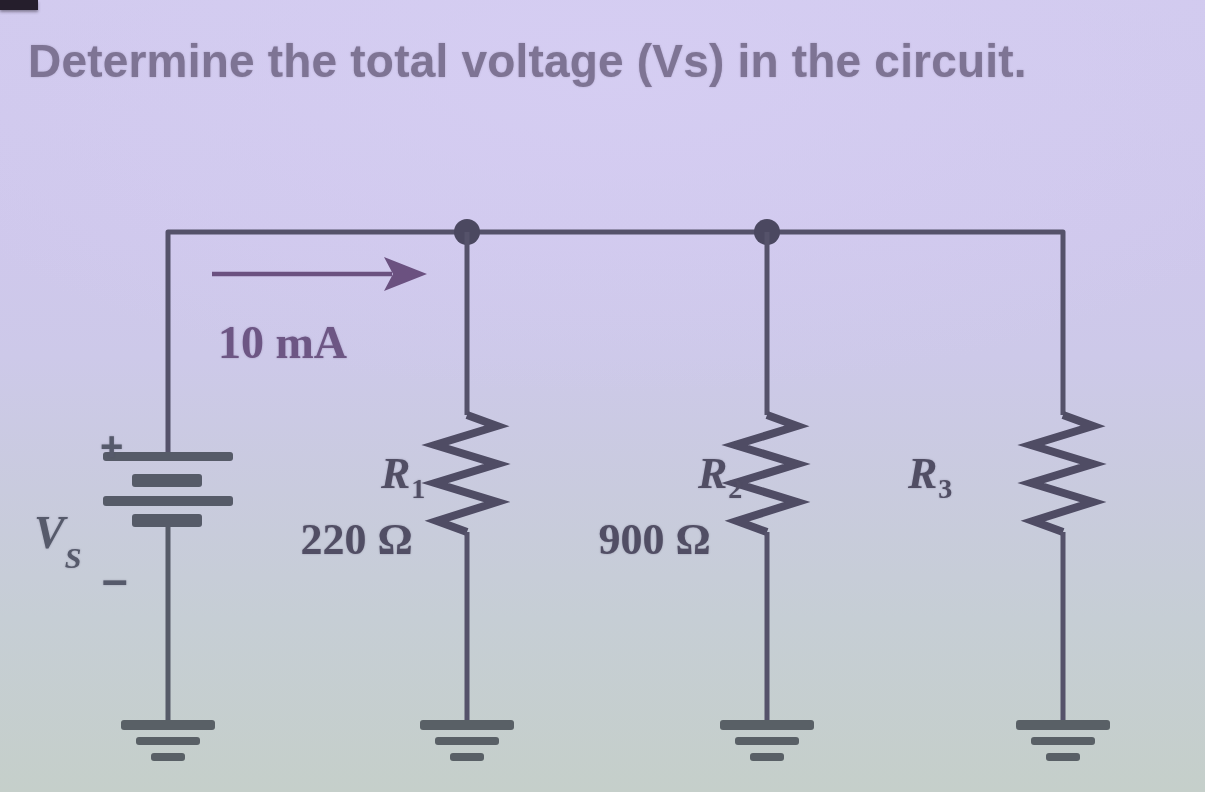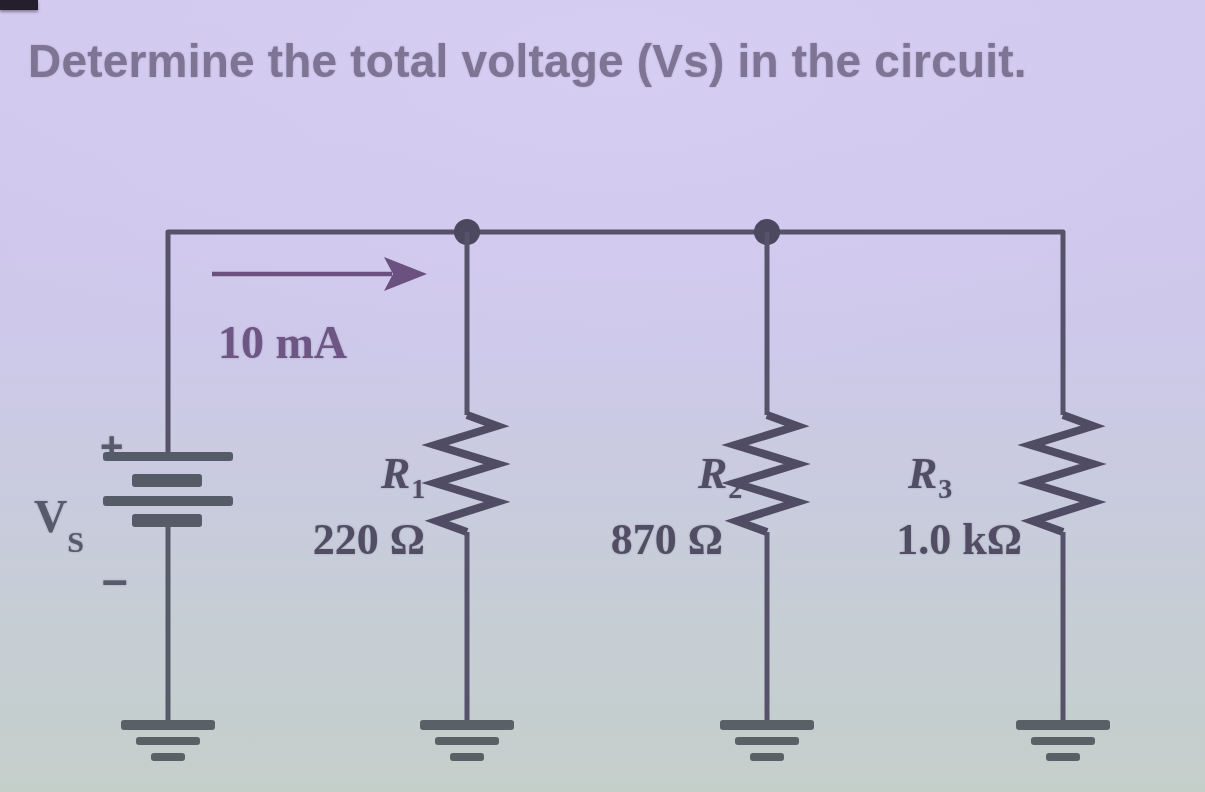--- a/index.html
+++ b/index.html
@@ -37,41 +37,41 @@
     white-space:nowrap;
     margin-top:28px;
   }
   .current-label{
     left:218px;top:292px;
     font-size:46px;
     color:#6d5684;
     text-shadow:0 0 2px rgba(109,86,132,.45);
   }
   .vs-label{
-    left:34px;top:466px;
-    font-size:46px;
+    left:34px;top:482px;
+    font-size:46px;font-style:italic;
     color:#565a6b;
     text-align:right;
   }
   .plus-sign{
     left:100px;top:398px;
     font-size:40px;color:#565a6b;
     font-family:"Liberation Sans", sans-serif;
   }
   .minus-sign{
     left:102px;top:528px;
     font-size:46px;color:#565a6b;
     font-family:"Liberation Sans", sans-serif;
   }
   .r-name{font-size:44px;font-style:italic;}
   .r-name sub{
     font-size:28px;font-style:normal;
     vertical-align:baseline;position:relative;top:10px;left:1px;
   }
-  .r-value{font-size:44px;text-align:right;}
+  .r-value{font-size:44px;text-align:center;}
   .r1-name{left:381px;top:424px;}
   .r2-name{left:698px;top:424px;}
   .r3-name{left:908px;top:424px;}
   .r1-value{left:288px;top:490px;width:137px;}
   .r2-value{left:586px;top:490px;width:137px;}
   .r3-value{left:872px;top:490px;width:150px;}
   svg.circuit{position:absolute;left:0;top:0;}
 </style>
 </head>
 <body>
@@ -146,18 +146,17 @@
 
   <div class="lbl vs-label"><span>V</span><sub style="font-size:30px;position:relative;top:10px;">S</sub></div>
 
   <div class="lbl plus-sign">+</div>
   <div class="lbl minus-sign">–</div>
 
   <div class="lbl r-name r1-name"><span>R</span><sub>1</sub></div>
   <div class="lbl r-value r1-value">220 Ω</div>
 
   <div class="lbl r-name r2-name"><span>R</span><sub>2</sub></div>
-  <div class="lbl r-value r2-value">870 Ω</div>
+  <div class="lbl r-value r2-value">900 Ω</div>
 
   <div class="lbl r-name r3-name"><span>R</span><sub>3</sub></div>
-  <div class="lbl r-value r3-value">1.0 kΩ</div>
 
 </div>
 
 </body></html>

